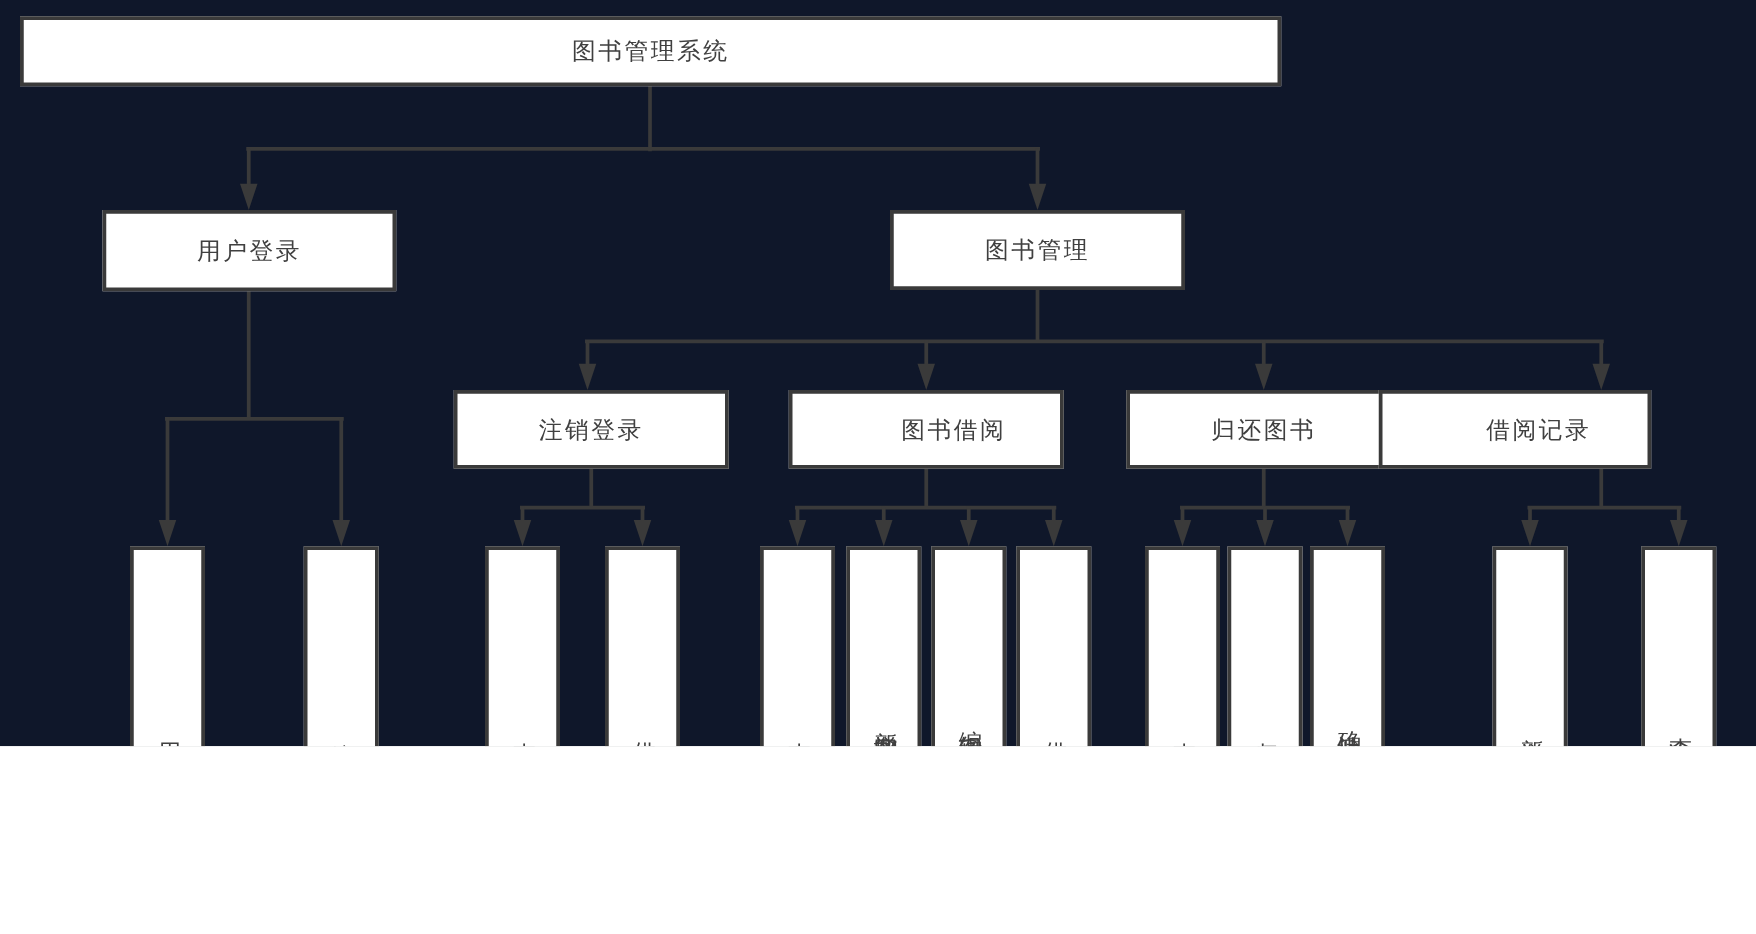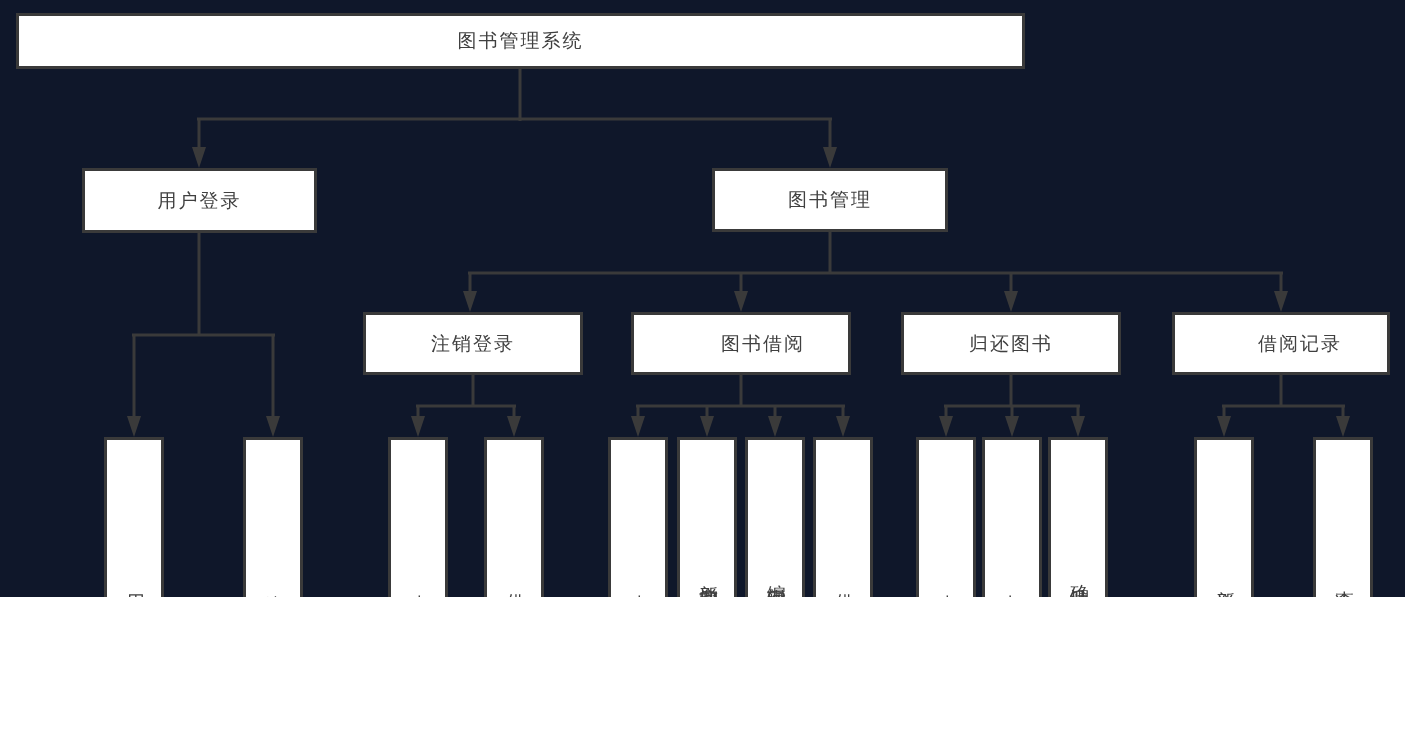--- a/index.html
+++ b/index.html
@@ -105,21 +105,21 @@
 
   <div class="node" style="left:363px;top:312px;width:220px;height:63px;">
     <span class="hlabel">注销登录</span>
   </div>
   <div class="node" style="left:631px;top:312px;width:220px;height:63px;padding-left:44px;">
     <span class="hlabel">图书借阅</span>
   </div>
   <div class="node" style="left:901px;top:312px;width:220px;height:63px;">
     <span class="hlabel">归还图书</span>
   </div>
-  <div class="node" style="left:1172px;top:312px;width:218px;height:63px;padding-left:38px;">
+  <div class="node" style="left:1103px;top:312px;width:218px;height:63px;padding-left:38px;">
     <span class="hlabel">借阅记录</span>
   </div>
 
   <div class="node vnode" style="left:104px;top:437px;width:60px;height:300px;">
     <span class="vlabel">用户登录</span>
   </div>
   <div class="node vnode" style="left:243px;top:437px;width:60px;height:300px;">
     <span class="vlabel">注销登录</span>
   </div>
 

